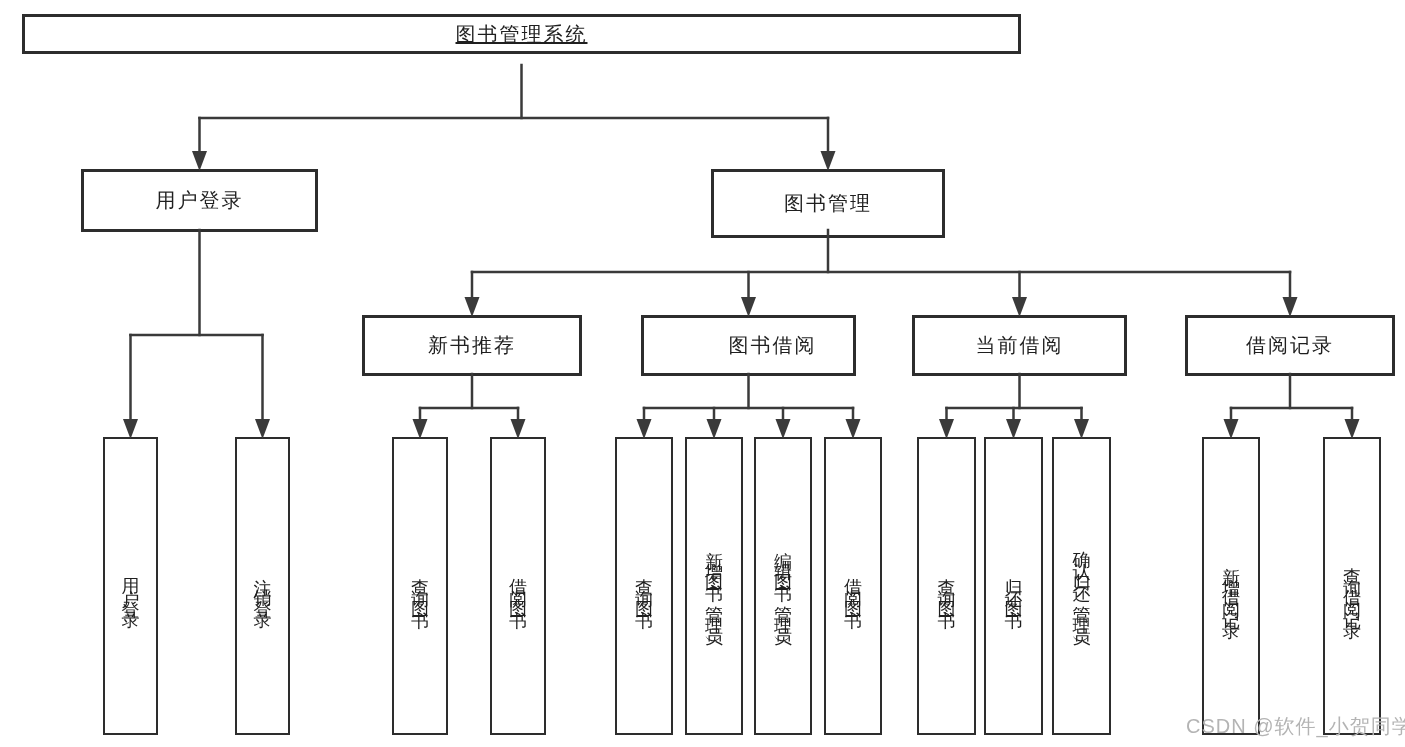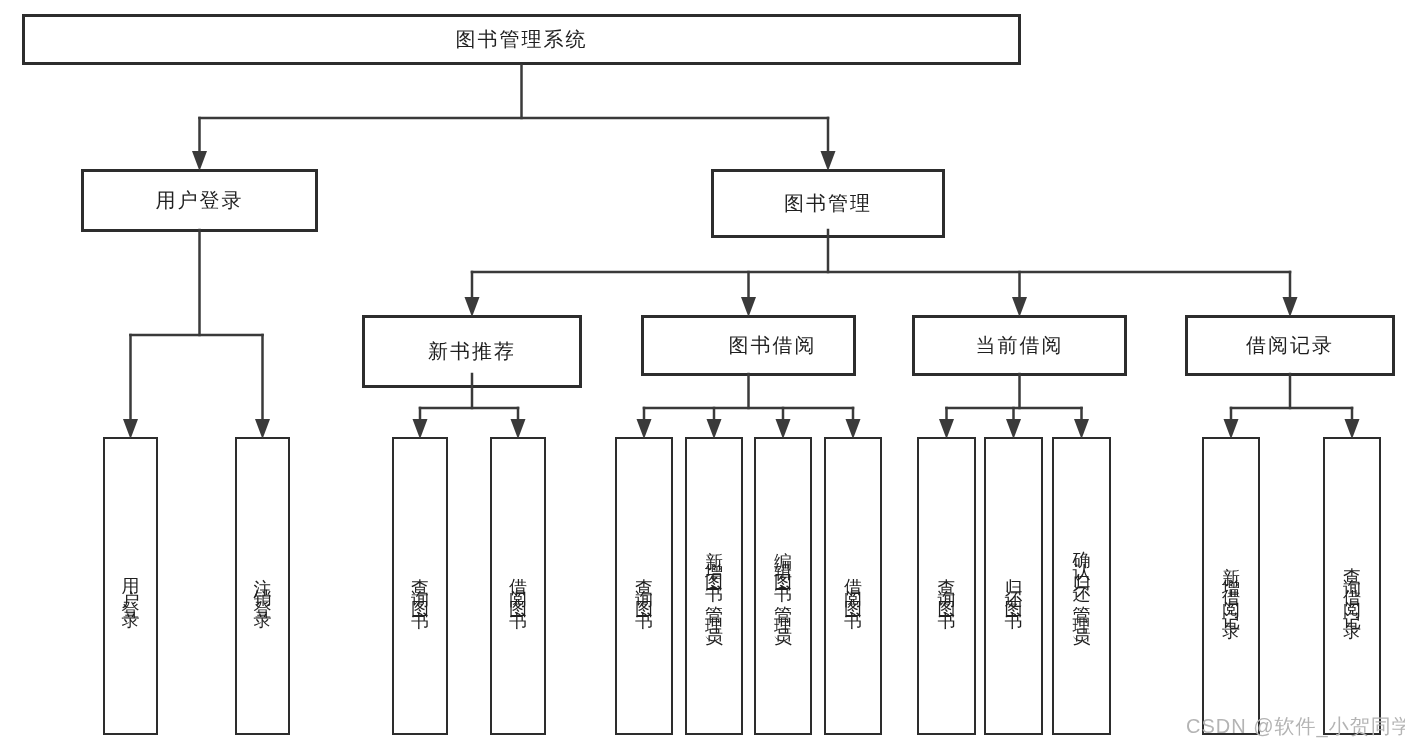--- a/index.html
+++ b/index.html
@@ -55,30 +55,30 @@
     letter-spacing: 1px;
     white-space: nowrap;
     z-index: 4;
   }
 </style>
 </head>
 <body>
 
 <div class="canvas">
   <div id="nodes">
-      <div class="node" style="left: 22px; top: 14px; width: 999px; height: 51px;">
+      <div class="node" style="left: 22px; top: 14px; width: 999px; height: 40px; text-decoration: underline;">
         <span class="lbl">图书管理系统</span>
       </div>
       <div class="node" style="left: 81px; top: 169px; width: 237px; height: 63px;">
         <span class="lbl">用户登录</span>
       </div>
       <div class="node" style="left: 711px; top: 169px; width: 234px; height: 69px;">
         <span class="lbl">图书管理</span>
       </div>
-      <div class="node" style="left: 362px; top: 315px; width: 220px; height: 73px;">
+      <div class="node" style="left: 362px; top: 315px; width: 220px; height: 61px;">
         <span class="lbl">新书推荐</span>
       </div>
       <div class="node" style="left: 641px; top: 315px; width: 215px; height: 61px; padding-left: 48px;">
         <span class="lbl">图书借阅</span>
       </div>
       <div class="node" style="left: 912px; top: 315px; width: 215px; height: 61px;">
         <span class="lbl">当前借阅</span>
       </div>
       <div class="node" style="left: 1185px; top: 315px; width: 210px; height: 61px;">
         <span class="lbl">借阅记录</span>

